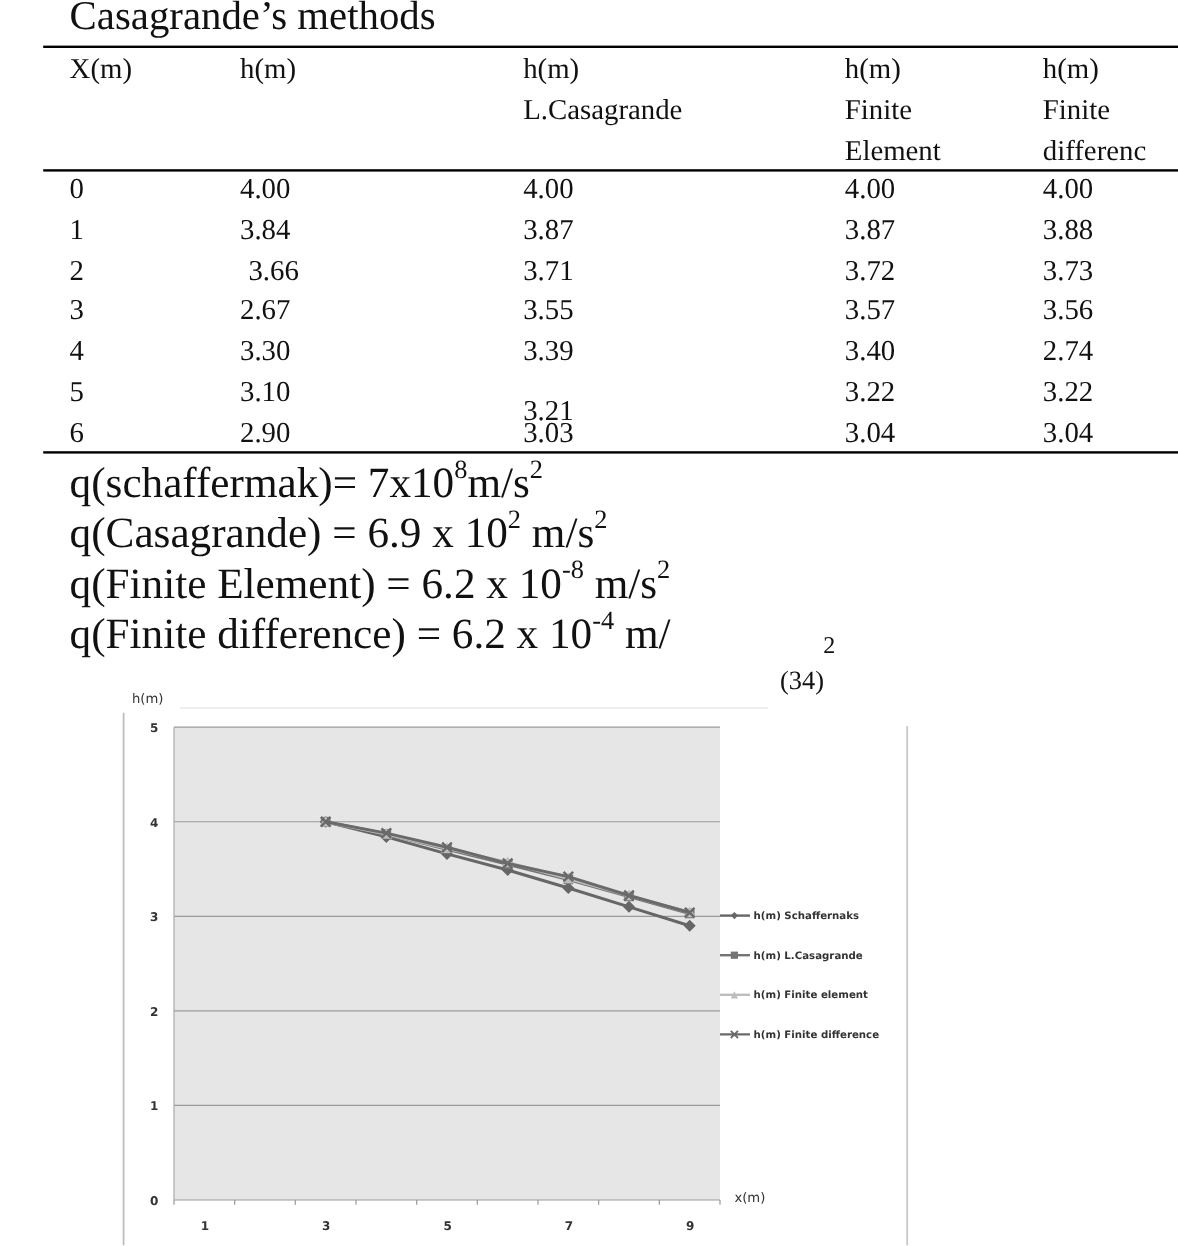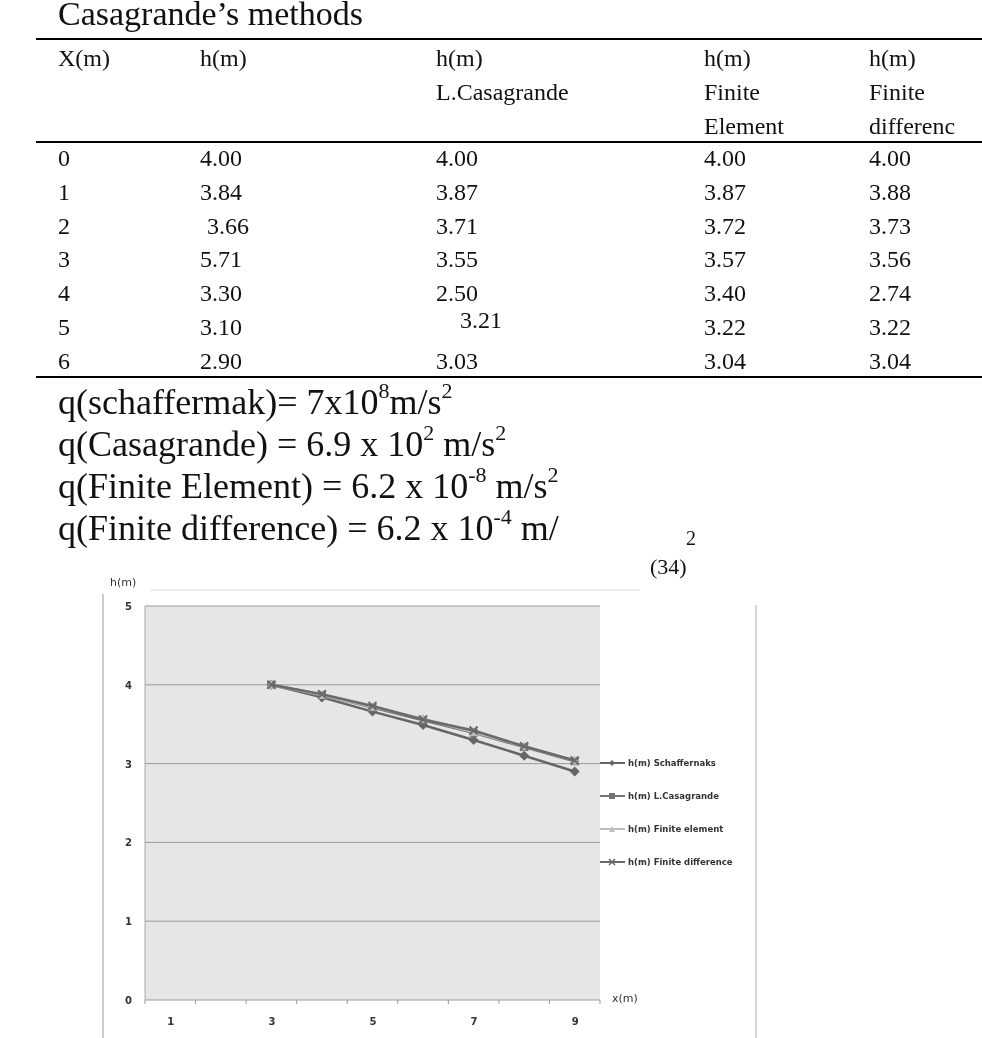--- a/index.html
+++ b/index.html
@@ -60,32 +60,32 @@
       <div class="cell" style="left: 142px; top: 33.8px;">3.84</div>
       <div class="cell" style="left: 378px; top: 33.8px;">3.87</div>
       <div class="cell" style="left: 646px; top: 33.8px;">3.87</div>
       <div class="cell" style="left: 811px; top: 33.8px;">3.88</div>
       <div class="cell" style="left: 0px; top: 67.6px;">2</div>
       <div class="cell" style="left: 149px; top: 67.6px;">3.66</div>
       <div class="cell" style="left: 378px; top: 67.6px;">3.71</div>
       <div class="cell" style="left: 646px; top: 67.6px;">3.72</div>
       <div class="cell" style="left: 811px; top: 67.6px;">3.73</div>
       <div class="cell" style="left: 0px; top: 101.4px;">3</div>
-      <div class="cell" style="left: 142px; top: 101.4px;">5.71</div>
+      <div class="cell" style="left: 142px; top: 101.4px;">2.67</div>
       <div class="cell" style="left: 378px; top: 101.4px;">3.55</div>
       <div class="cell" style="left: 646px; top: 101.4px;">3.57</div>
       <div class="cell" style="left: 811px; top: 101.4px;">3.56</div>
       <div class="cell" style="left: 0px; top: 135.2px;">4</div>
       <div class="cell" style="left: 142px; top: 135.2px;">3.30</div>
-      <div class="cell" style="left: 378px; top: 135.2px;">2.50</div>
+      <div class="cell" style="left: 378px; top: 135.2px;">3.39</div>
       <div class="cell" style="left: 646px; top: 135.2px; text-align: right;">3.40</div>
       <div class="cell" style="left: 811px; top: 135.2px;">2.74</div>
       <div class="cell" style="left: 0px; top: 169px;">5</div>
       <div class="cell" style="left: 142px; top: 169px;">3.10</div>
-      <div class="cell" style="left: 378px; top: 162px; margin-left: 24px;">3.21</div>
+      <div class="cell" style="left: 378px; top: 185px;">3.21</div>
       <div class="cell" style="left: 646px; top: 169px;">3.22</div>
       <div class="cell" style="left: 811px; top: 169px;">3.22</div>
       <div class="cell" style="left: 0px; top: 202.8px;">6</div>
       <div class="cell" style="left: 142px; top: 202.8px;">2.90</div>
       <div class="cell" style="left: 378px; top: 202.8px;">3.03</div>
       <div class="cell" style="left: 646px; top: 202.8px;">3.04</div>
       <div class="cell" style="left: 811px; top: 202.8px;">3.04</div>
     </div>
 </div>
 

